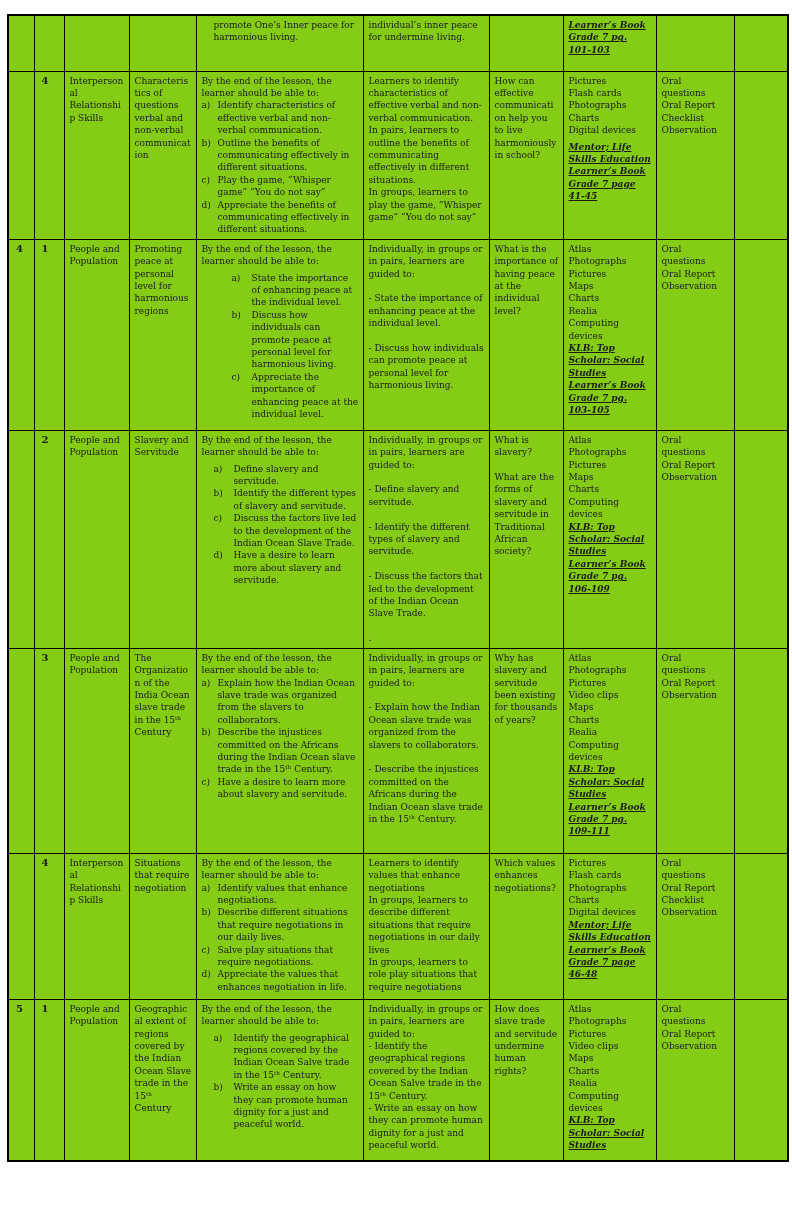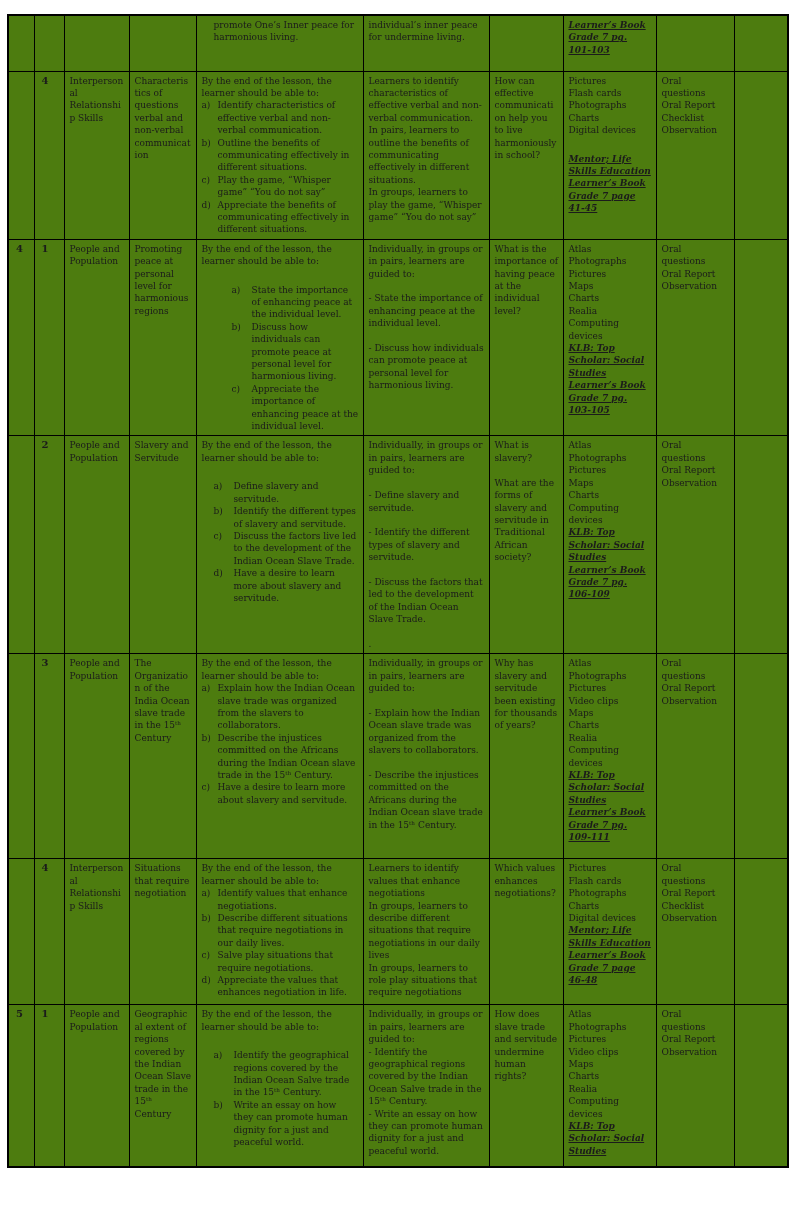--- a/index.html
+++ b/index.html
@@ -9,40 +9,40 @@
     font-family: "DejaVu Serif", "Liberation Serif", serif;
     color: #1b1b1b;
     position: relative;
   }
   .sheet { position: absolute; left: 7px; top: 14px; }
   table.sow {
     border-collapse: collapse;
     table-layout: fixed;
     width: 780px;
     border: 2px solid #000;
-    background: #4d7c0f;
+    background: #84cc16;
   }
   td.cell {
     border: 1px solid #000;
     vertical-align: top;
     padding: 3px 4px 3px 5px;
     font-size: 9px;
     line-height: 12.4px;
     overflow: hidden;
     overflow-wrap: break-word;
     word-break: break-word;
   }
   td.cell-week, td.cell-lesson {
     font-weight: bold;
     font-size: 10px;
     padding-left: 7px;
   }
   .para { white-space: pre-line; }
   .pi { padding-left: 12px; white-space: pre-line; }
-  .gap { margin-top: 16px; }
+  .gap { margin-top: 4px; }
   .book {
     font-weight: bold;
     font-style: italic;
     text-decoration: underline;
     white-space: pre-line;
   }
   .ol { }
   .ol.ind1 { margin-left: 12px; }
   .ol.ind2 { margin-left: 30px; }
   .li { display: flex; }

